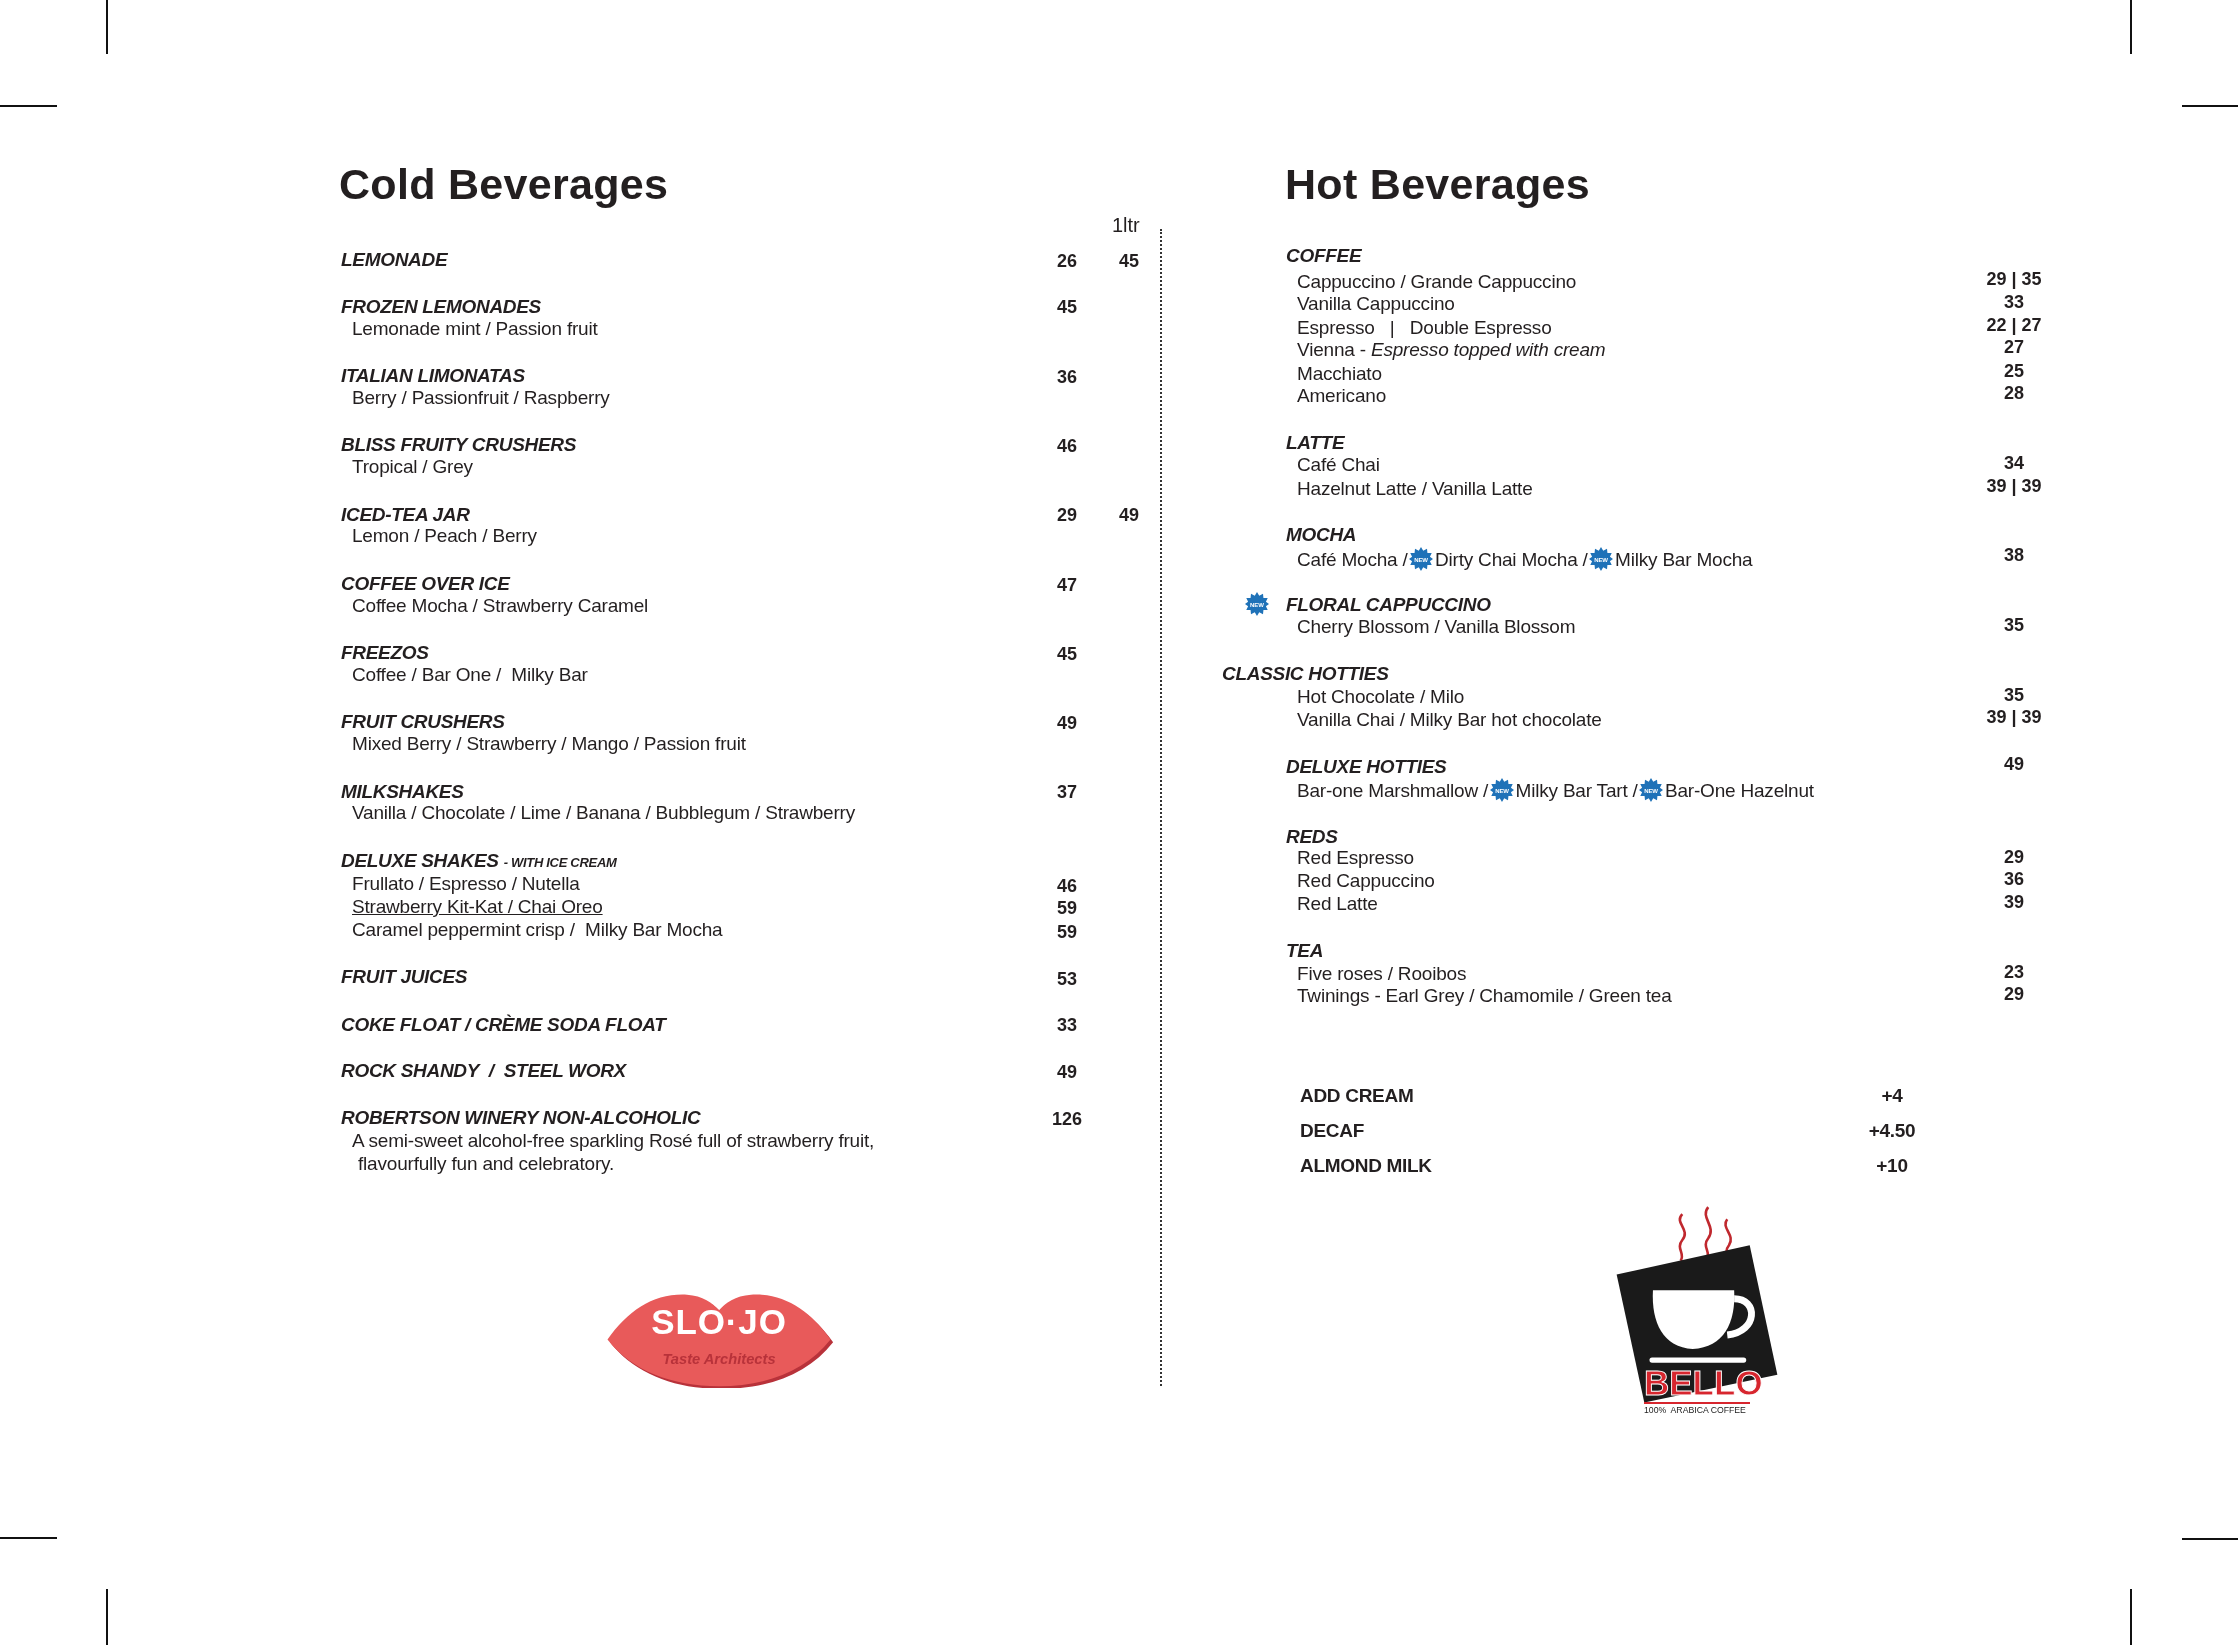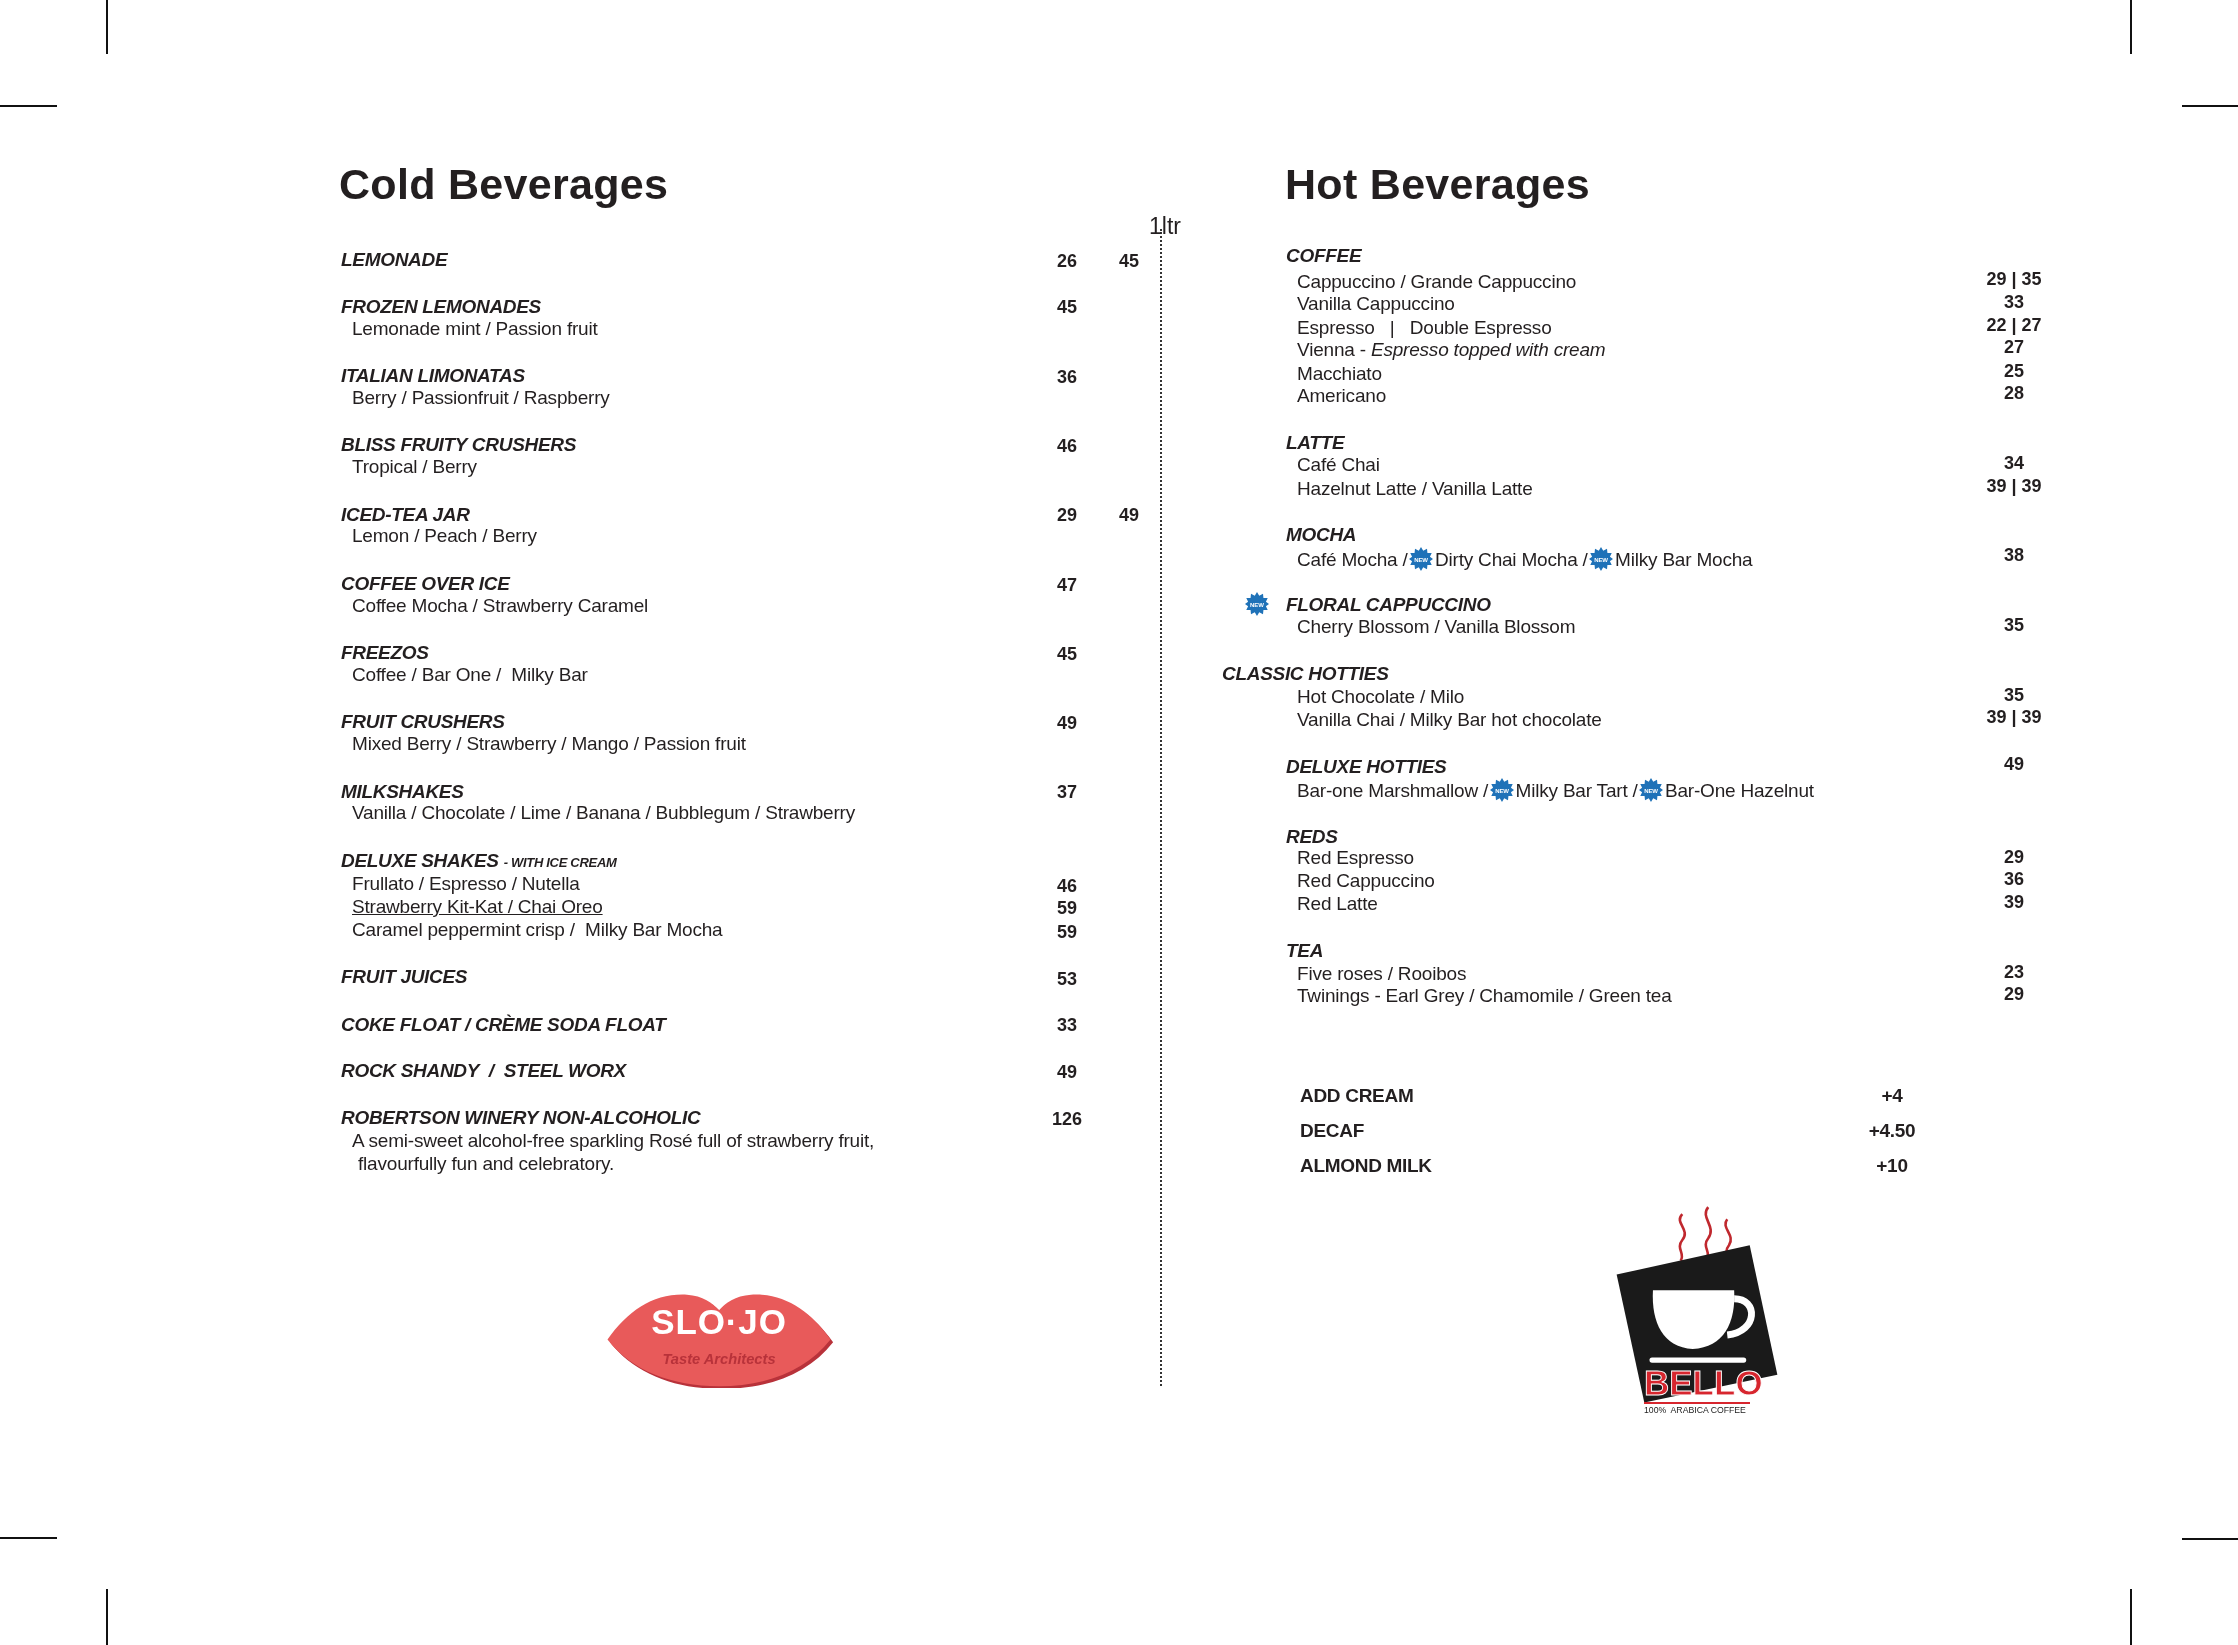--- a/index.html
+++ b/index.html
@@ -6,21 +6,21 @@
   body { width: 2239px; height: 1646px; position: relative; overflow: hidden;
          font-family: "Liberation Sans", "DejaVu Sans", sans-serif; color: #231f20; }
   .abs { position: absolute; white-space: nowrap; }
   .crop { position: absolute; background: #111; }
   .title { font-size: 43px; font-weight: bold; letter-spacing: 0.3px; line-height: 1; }
   .cat { font-size: 19px; font-weight: bold; font-style: italic; letter-spacing: -0.3px; line-height: 1; }
   .cat small { font-size: 13px; }
   .sub { font-size: 19px; line-height: 1; letter-spacing: -0.2px; }
   .sub i { font-style: italic; }
   .price { font-size: 18px; font-weight: bold; line-height: 1; text-align: center; width: 78px; }
-  .hdr1l { font-size: 23px; line-height: 1; margin-left: 37px; }
+  .hdr1l { font-size: 20px; line-height: 1; }
   .divider { position: absolute; left: 1160px; top: 229px; height: 1157px; width: 0;
              border-left: 2.6px dotted #333; }
   .addon { font-size: 19px; font-weight: bold; line-height: 1; letter-spacing: -0.3px; }
   .badge { display: inline-block; width: 24px; height: 24px; vertical-align: -5.2px; margin: 0 1.7px; }
   .badge svg { width: 24px; height: 24px; display: block; }
   .logo { position: absolute; }
 </style>
 </head>
 <body>
 
@@ -46,21 +46,21 @@
   <div class="abs cat" style="left:341px;top:297px;">FROZEN LEMONADES</div>
   <div class="abs price" style="left:1028px;top:298px;">45</div>
   <div class="abs sub" style="left:352px;top:319px;">Lemonade mint / Passion fruit</div>
 
   <div class="abs cat" style="left:341px;top:366px;">ITALIAN LIMONATAS</div>
   <div class="abs price" style="left:1028px;top:368px;">36</div>
   <div class="abs sub" style="left:352px;top:388px;">Berry / Passionfruit / Raspberry</div>
 
   <div class="abs cat" style="left:341px;top:435px;">BLISS FRUITY CRUSHERS</div>
   <div class="abs price" style="left:1028px;top:437px;">46</div>
-  <div class="abs sub" style="left:352px;top:457px;">Tropical / Berry</div>
+  <div class="abs sub" style="left:352px;top:457px;">Tropical / Grey</div>
 
   <div class="abs cat" style="left:341px;top:505px;">ICED-TEA JAR</div>
   <div class="abs price" style="left:1028px;top:506px;">29</div>
   <div class="abs price" style="left:1090px;top:506px;">49</div>
   <div class="abs sub" style="left:352px;top:526px;">Lemon / Peach / Berry</div>
 
   <div class="abs cat" style="left:341px;top:574px;">COFFEE OVER ICE</div>
   <div class="abs price" style="left:1028px;top:576px;">47</div>
   <div class="abs sub" style="left:352px;top:596px;">Coffee Mocha / Strawberry Caramel</div>
 

